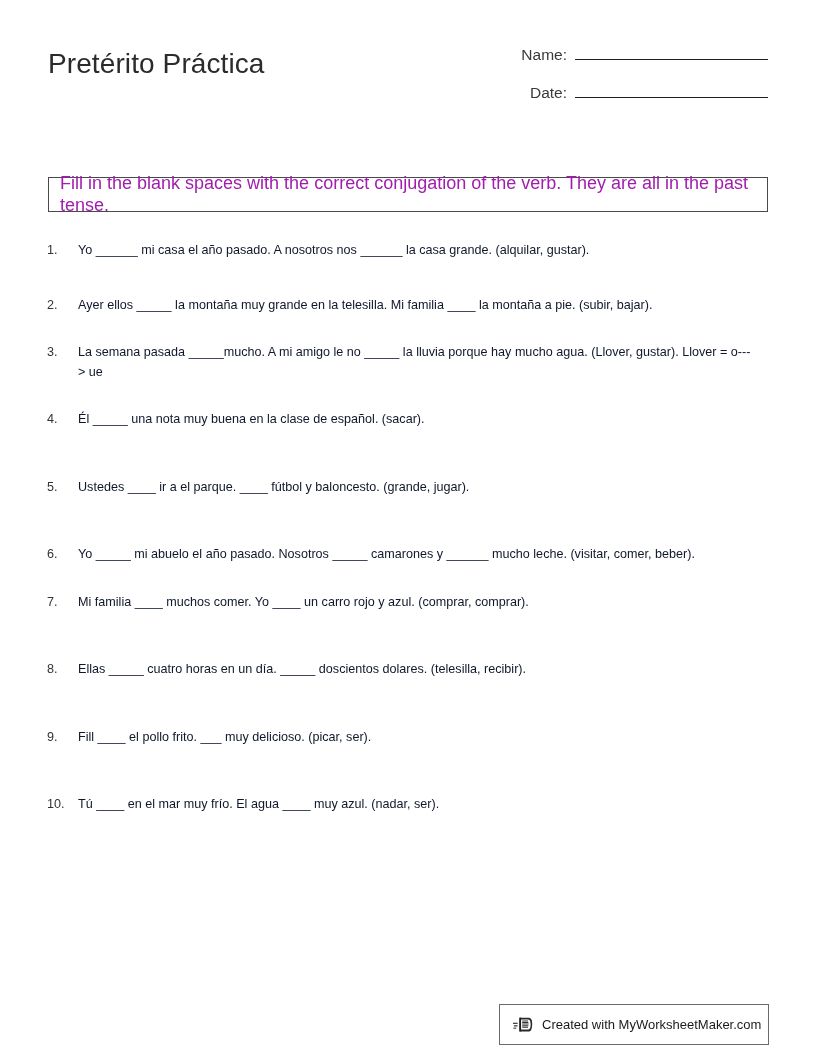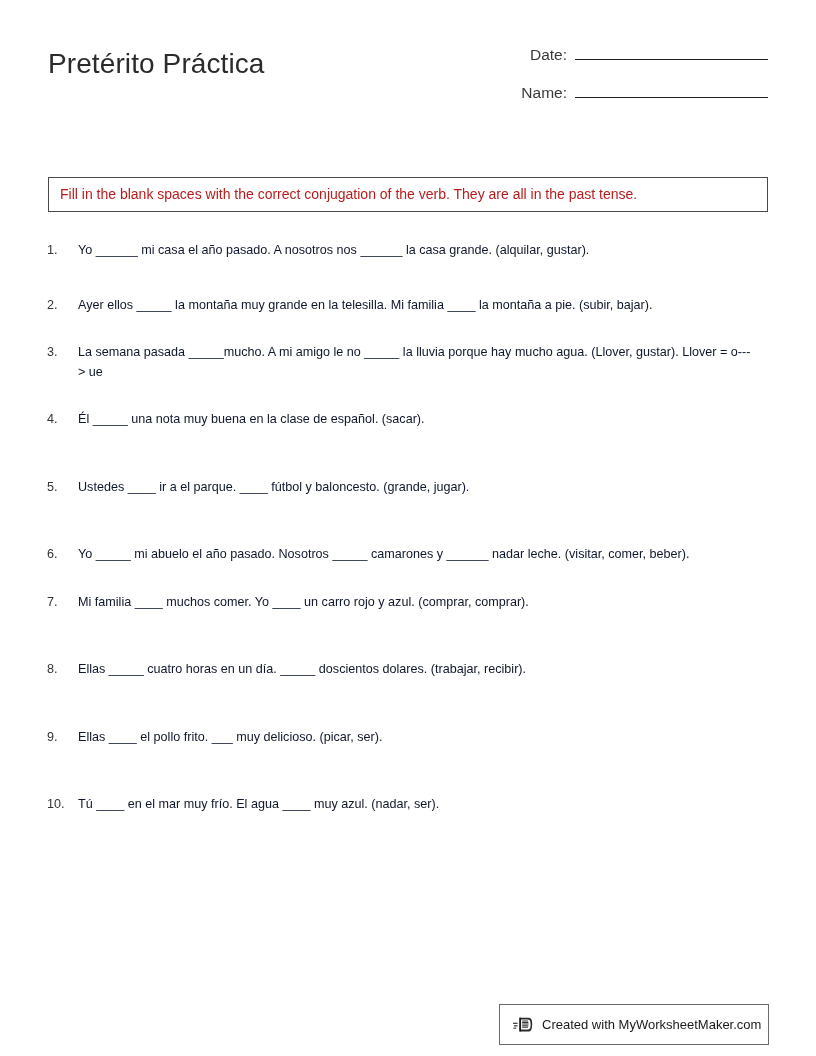--- a/index.html
+++ b/index.html
@@ -73,22 +73,22 @@
     width: 720px;
     height: 35px;
     box-sizing: border-box;
     border: 1.4px solid #4a4a4a;
     background: #ffffff;
     display: flex;
     align-items: center;
     padding: 0 11px;
   }
   .instructions-text {
-    font-size: 14px;
-    color: #b91c1c;
+    font-size: 18px;
+    color: #a21caf;
     line-height: 1.2;
   }
 
   
   .questions {
     position: absolute;
     left: 46px;
     top: 241px;
     width: 722px;
   }
@@ -144,27 +144,27 @@
 </head>
 <body>
 
 <div class="page">
 
   <div class="header">
     <div class="worksheet-title">Pretérito Práctica</div>
 
     <div class="name-date-block">
       <div class="nd-row">
+        <span class="nd-label">Name:</span>
+        <span class="nd-line"></span>
+      </div>
+      <div class="nd-row">
         <span class="nd-label">Date:</span>
         <span class="nd-line"></span>
       </div>
-      <div class="nd-row">
-        <span class="nd-label">Name:</span>
-        <span class="nd-line"></span>
-      </div>
     </div>
   </div>
 
   <div class="instructions-box">
     <div class="instructions-text">Fill in the blank spaces with the correct conjugation of the verb. They are all in the past tense.</div>
   </div>
 
   <div class="questions">
 
     <div class="question-row" style="margin-bottom:35px;">
@@ -187,36 +187,36 @@
       <div class="q-text">Él _____ una nota muy buena en la clase de español. (sacar).</div>
     </div>
 
     <div class="question-row" style="margin-bottom:48px;">
       <div class="q-num">5.</div>
       <div class="q-text">Ustedes ____ ir a el parque. ____ fútbol y baloncesto. (grande, jugar).</div>
     </div>
 
     <div class="question-row" style="margin-bottom:28px;">
       <div class="q-num">6.</div>
-      <div class="q-text">Yo _____ mi abuelo el año pasado. Nosotros _____ camarones y ______ nadar leche. (visitar, comer, beber).</div>
+      <div class="q-text">Yo _____ mi abuelo el año pasado. Nosotros _____ camarones y ______ mucho leche. (visitar, comer, beber).</div>
     </div>
 
     <div class="question-row" style="margin-bottom:48px;">
       <div class="q-num">7.</div>
       <div class="q-text">Mi familia ____ muchos comer. Yo ____ un carro rojo y azul. (comprar, comprar).</div>
     </div>
 
     <div class="question-row" style="margin-bottom:48px;">
       <div class="q-num">8.</div>
-      <div class="q-text">Ellas _____ cuatro horas en un día. _____ doscientos dolares. (trabajar, recibir).</div>
+      <div class="q-text">Ellas _____ cuatro horas en un día. _____ doscientos dolares. (telesilla, recibir).</div>
     </div>
 
     <div class="question-row" style="margin-bottom:48px;">
       <div class="q-num">9.</div>
-      <div class="q-text">Ellas ____ el pollo frito. ___ muy delicioso. (picar, ser).</div>
+      <div class="q-text">Fill ____ el pollo frito. ___ muy delicioso. (picar, ser).</div>
     </div>
 
     <div class="question-row">
       <div class="q-num">10.</div>
       <div class="q-text">Tú ____ en el mar muy frío. El agua ____ muy azul. (nadar, ser).</div>
     </div>
 
   </div>
 
   <div class="footer-badge">

